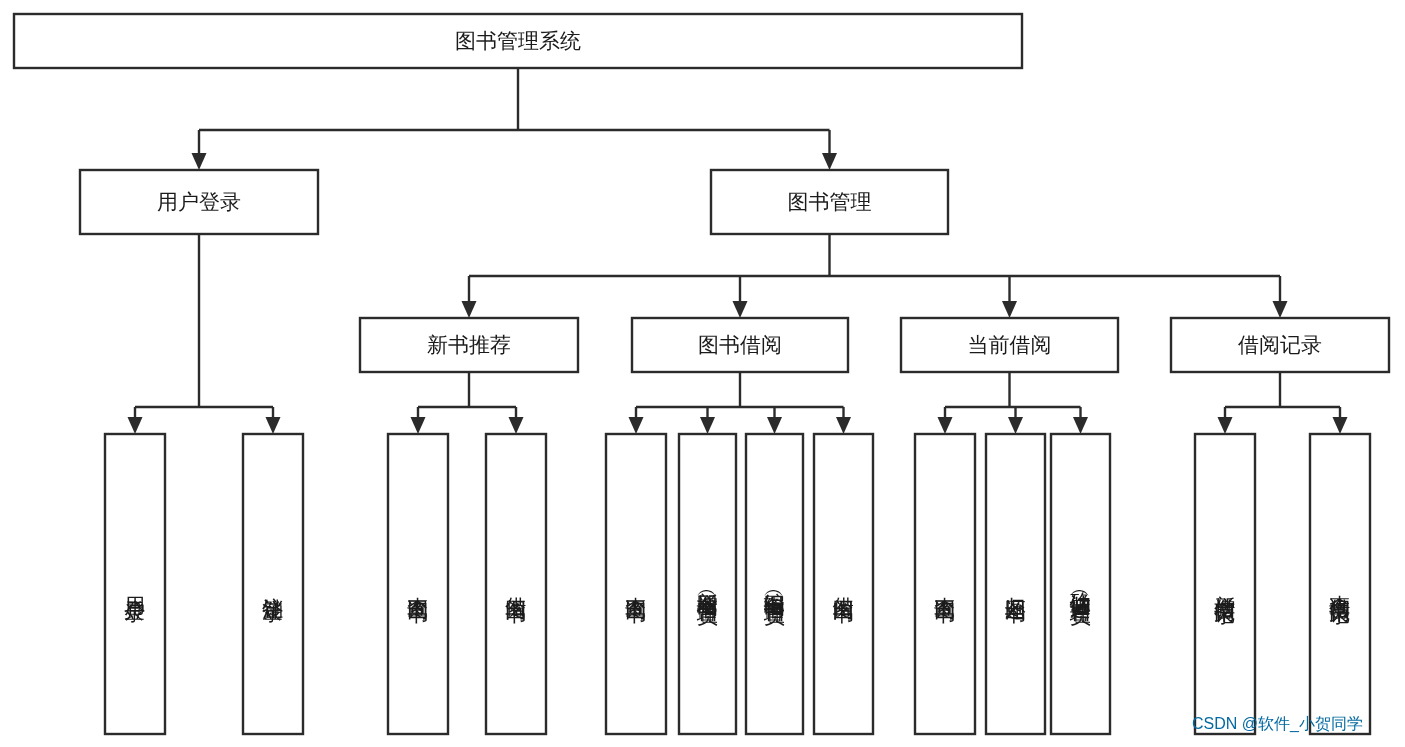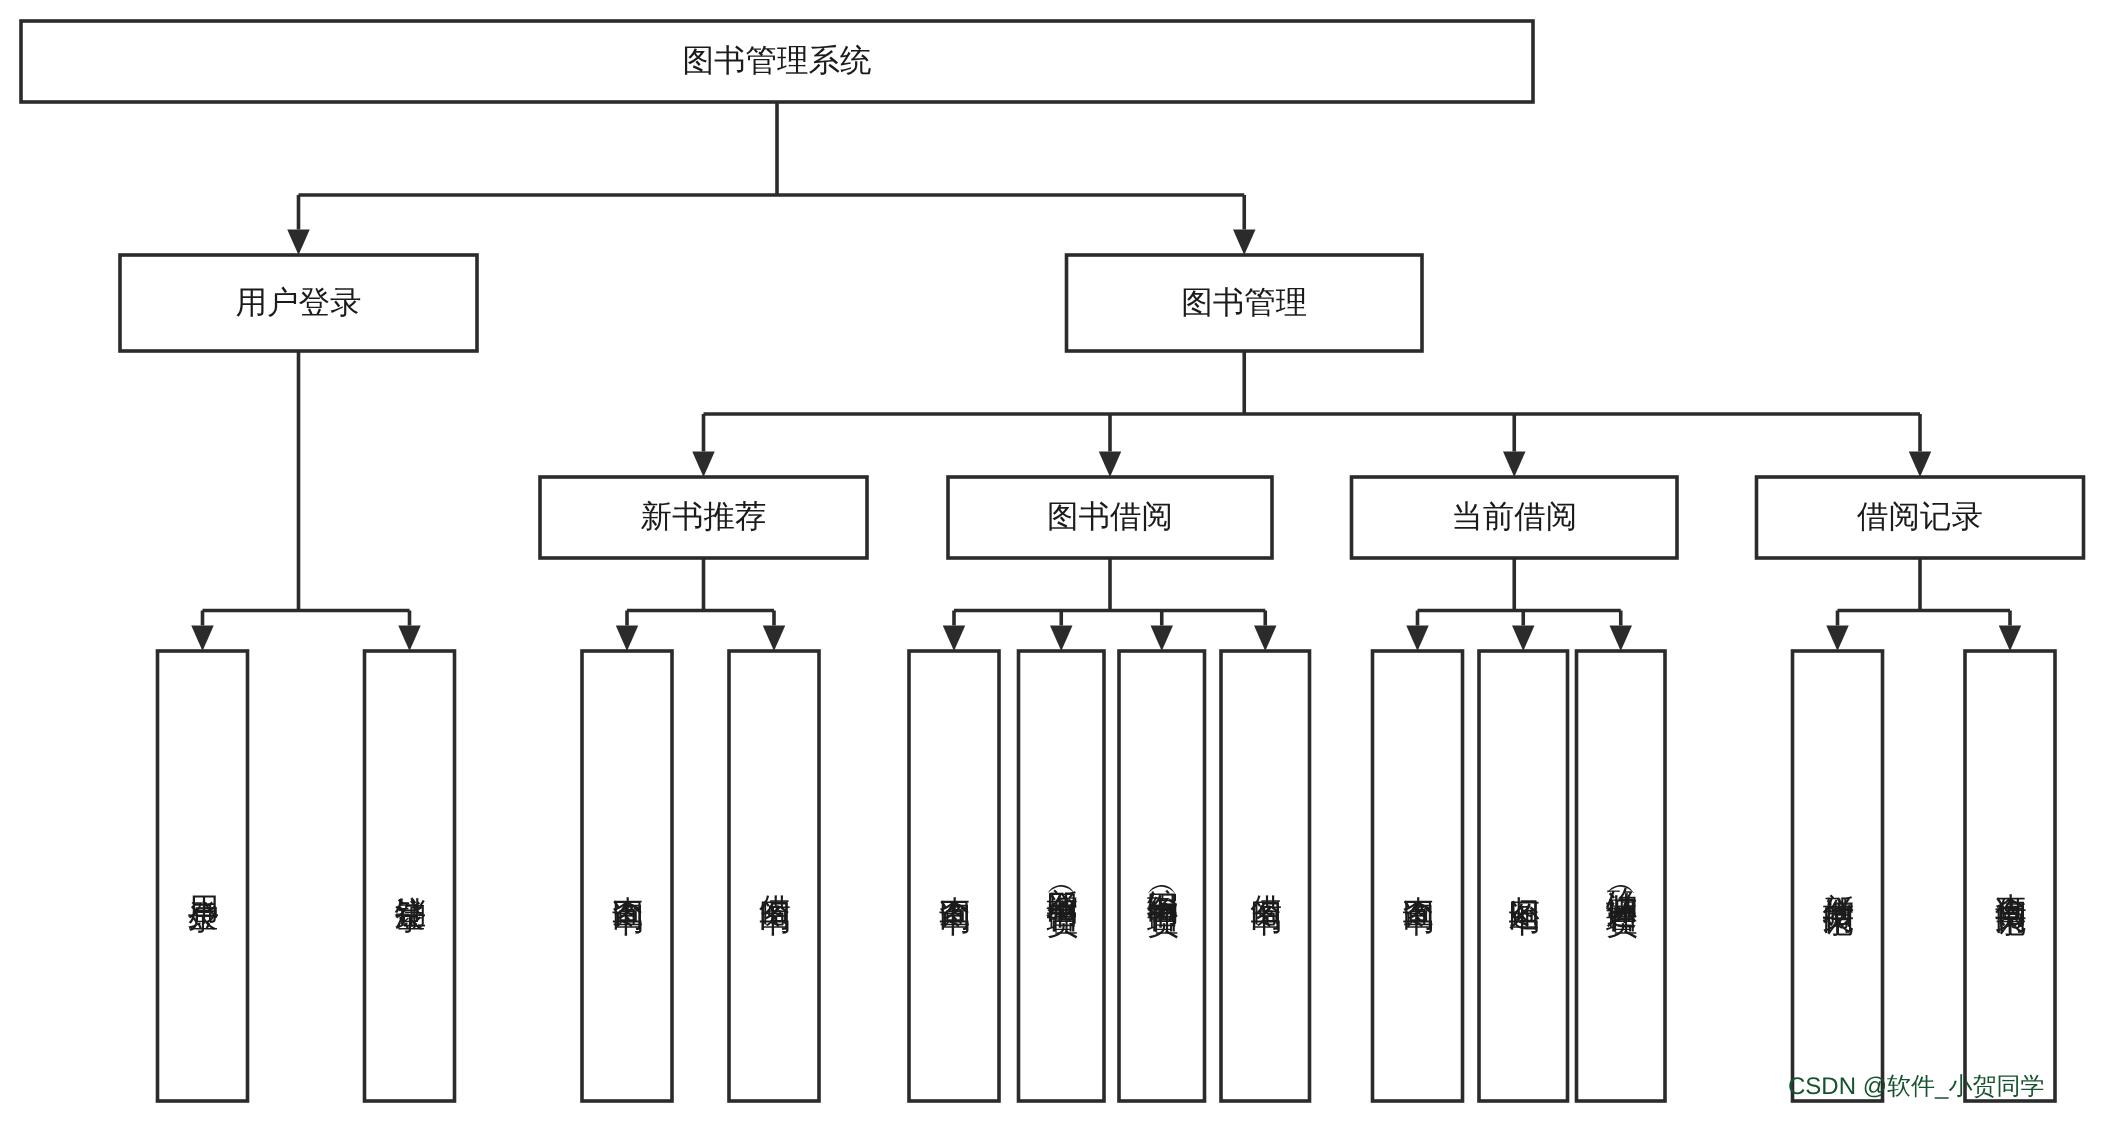--- a/index.html
+++ b/index.html
@@ -64,21 +64,21 @@
   }
   .arrow-head {
     fill: #2b2b2b;
   }
   .watermark {
     position: absolute;
     left: 1192px;
     top: 714px;
     font-family: "Liberation Sans", "DejaVu Sans", sans-serif;
     font-size: 16px;
-    color: #14532d;
+    color: #0369a1;
     white-space: nowrap;
     pointer-events: none;
   }
 </style>
 </head>
 <body>
 
 <div id="diagram-root">
   <svg class="diagram-canvas" id="diagram-canvas" viewBox="0 0 1405 747" xmlns="http://www.w3.org/2000/svg">
     <g id="edge-layer">

